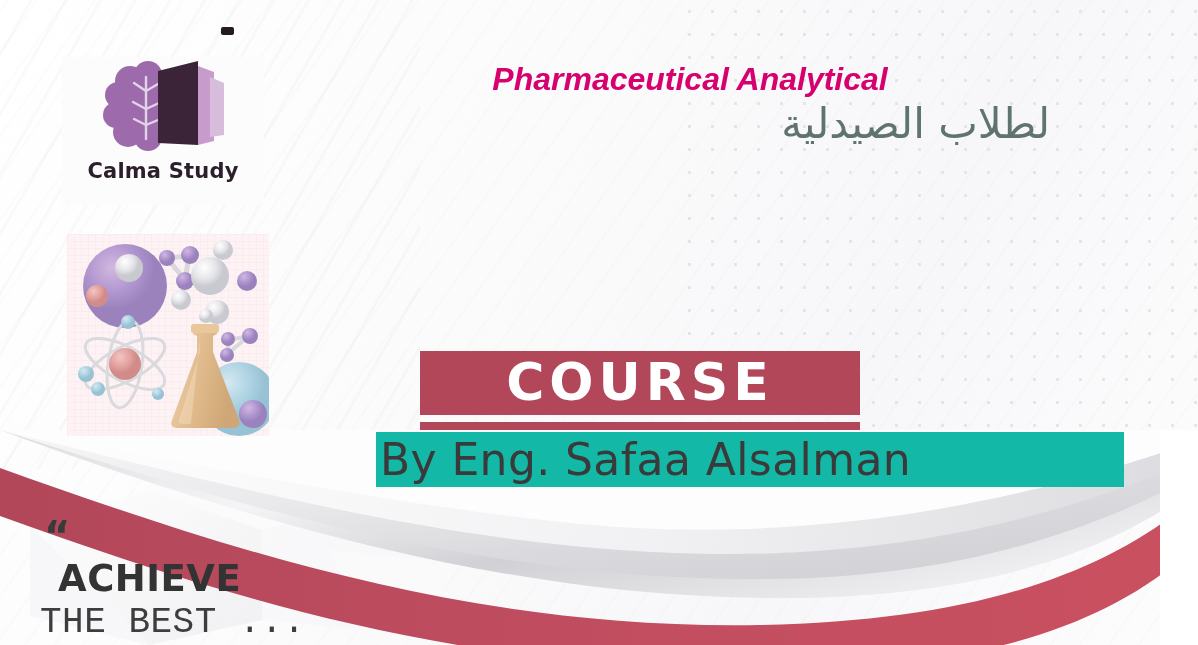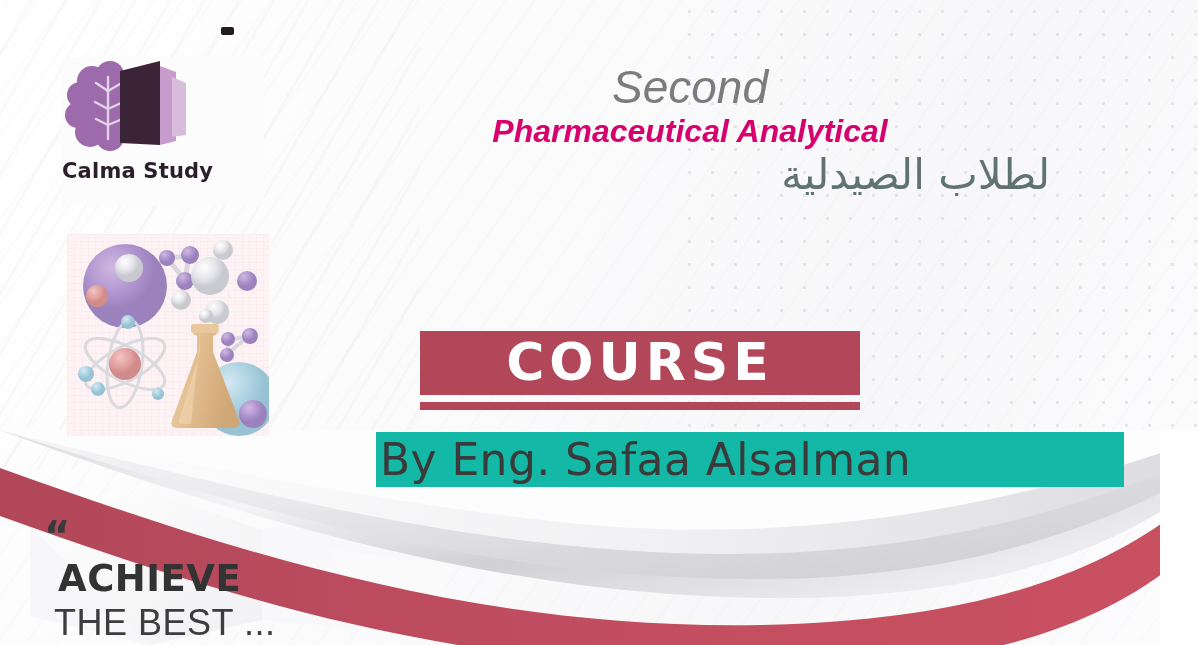--- a/index.html
+++ b/index.html
@@ -88,21 +88,21 @@
   
   .logo-block {
     position: absolute;
     left: 62px;
     top: 57px;
     width: 202px;
     height: 148px;
     background: #fdfcfd;
     display: flex;
     flex-direction: column;
-    align-items: flex-start;
+    align-items: center;
     justify-content: flex-start;
   }
   .logo-mark { width: 126px; height: 100px; display:block; }
   .logo-text {
     margin-top: 2px;
     font-size: 21px;
     font-weight: 700;
     color: #2b1f2b;
     letter-spacing: .2px;
     font-family: "DejaVu Sans", sans-serif;
@@ -169,21 +169,21 @@
     direction: rtl;
     white-space: nowrap;
     margin-top: 2px;
     text-align: right;
   }
 
   
   .course-wrap {
     position: absolute;
     left: 376px;
-    top: 331px;
+    top: 351px;
     width: 440px;
     padding-left: 44px;
   }
   .course-bar {
     background: #b2475a;
     padding: 5px 14px 7px 14px;
     text-align: center;
   }
   .course-word {
     font-size: 52px;
@@ -236,23 +236,23 @@
     letter-spacing: .5px;
     font-family: "DejaVu Sans", sans-serif;
     margin-top: 10px;
     margin-left: 18px;
   }
   .achieve-sub {
     font-size: 36px;
     font-weight: 400;
     color: #3d3d3d;
     letter-spacing: .5px;
-    font-family: Liberation Sans, sans-serif;
+    font-family: Liberation Mono, monospace;
     margin-top: 2px;
-    margin-left: 14px;
+    margin-left: 0;
   }
 </style>
 </head>
 <body>
 
 <div id="slide">
 
   <div class="bg-base"></div>
   <div class="bg-stripes"></div>
   <div class="bg-stripes2"></div>
@@ -422,21 +422,20 @@
       <circle cx="31" cy="155" r="7" fill="url(#sphBlue)"></circle>
       <circle cx="91" cy="160" r="6" fill="url(#sphBlue)"></circle>
 
       <path d="M126,94 L150,94 L150,100 L146,102 L146,118 L172,186 Q174,194 165,194 L111,194 Q102,194 105,186 L130,118 L130,102 L126,100 Z" fill="url(#flaskG)"></path>
       <rect x="124" y="90" width="28" height="9" rx="3" fill="#e9c79d"></rect>
       <path d="M133,104 L133,118 L112,186 Q110,190 116,190 L124,190 Z" fill="#f3dcbd" opacity=".5"></path>
     </svg>
   </div>
 
   <div class="headline">
-    <div class="line-second">Second</div>
     <div class="line-main">Pharmaceutical Analytical</div>
     <div class="line-ar-sub">لطلاب الصيدلية</div>
   </div>
 
   <div class="course-wrap">
     <div class="course-bar">
       <span class="course-word">COURSE</span>
     </div>
     <div class="course-underline"></div>
   </div>

